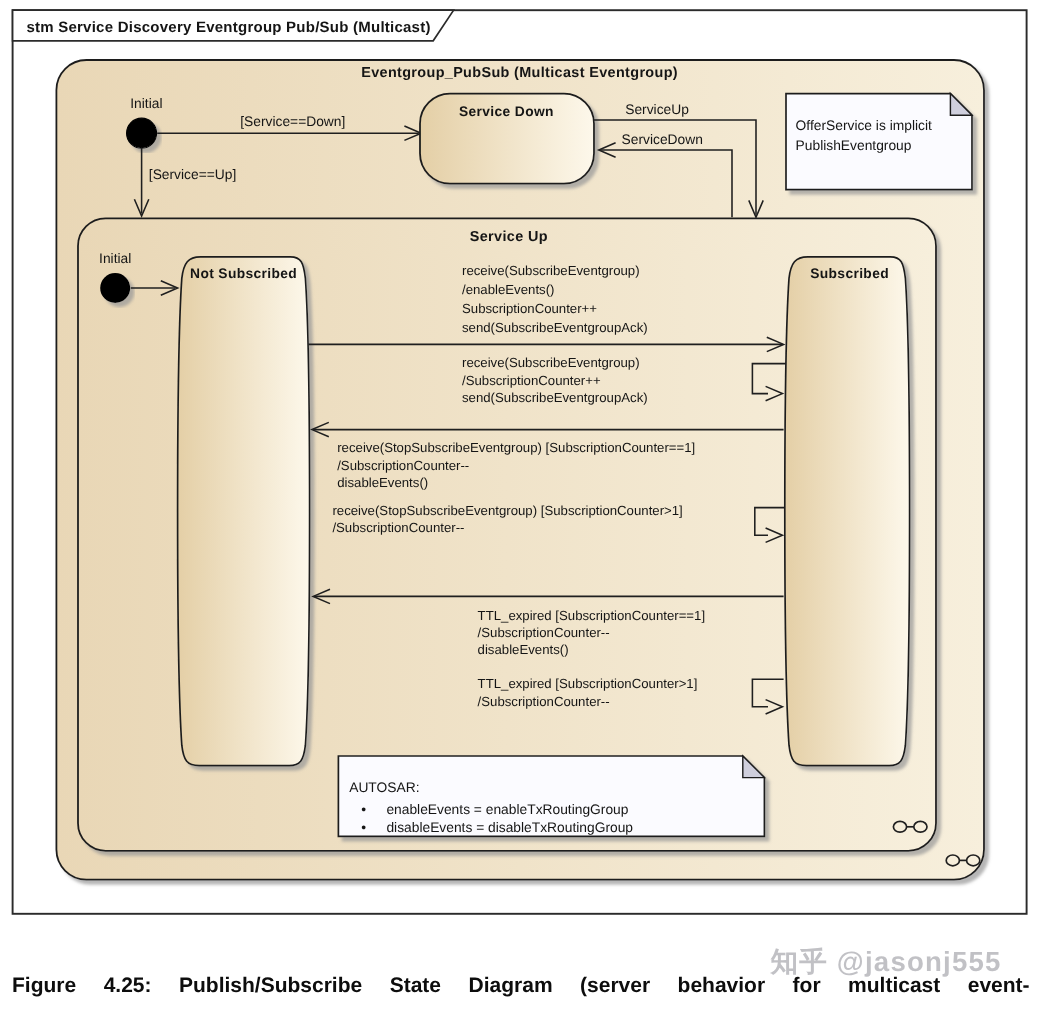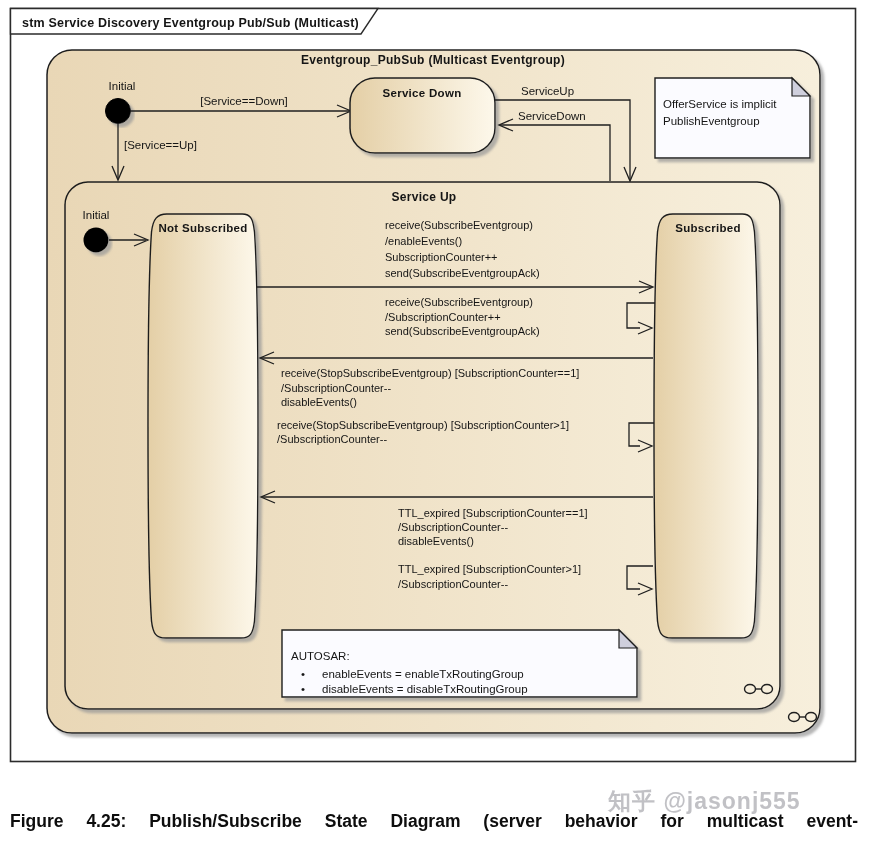--- a/index.html
+++ b/index.html
@@ -17,21 +17,21 @@
   .mid   { text-anchor:middle; }
 
   .caption {
     position:absolute; left:10px; top:780px; width:848px;
     font-weight:bold; font-size:17.5px; color:#0d0d0d; line-height:26px;
     z-index:2;
   }
   .cap-line1 { text-align:justify;margin-top:28px; }
   .cap-line1::after { content:""; display:inline-block; width:100%; height:0; }
   .watermark {
-    position:absolute; left:608px; top:786px; z-index:1;
+    position:absolute; left:642px; top:786px; z-index:1;
     font-size:23px; font-weight:bold; color:#b7b7bc; opacity:0.85;
     letter-spacing:1px; white-space:nowrap;
   }
 </style>
 </head>
 <body>
 
 <svg width="880" height="775" viewBox="0 0 880 775">
   <defs>
     <linearGradient id="gCont" x1="0" y1="0" x2="1" y2="0">

